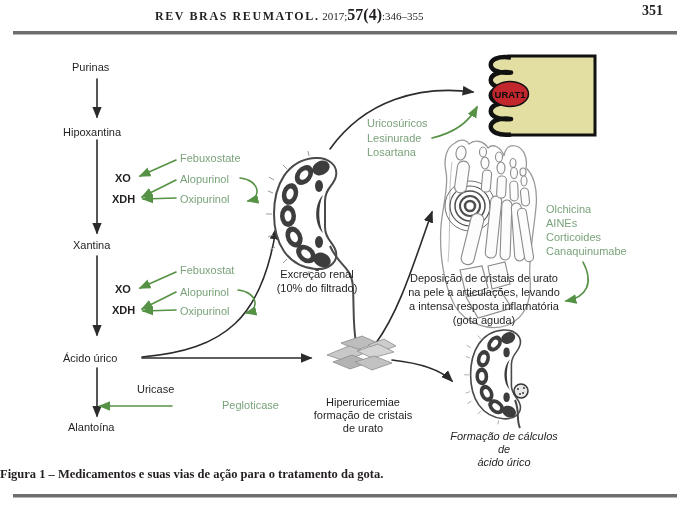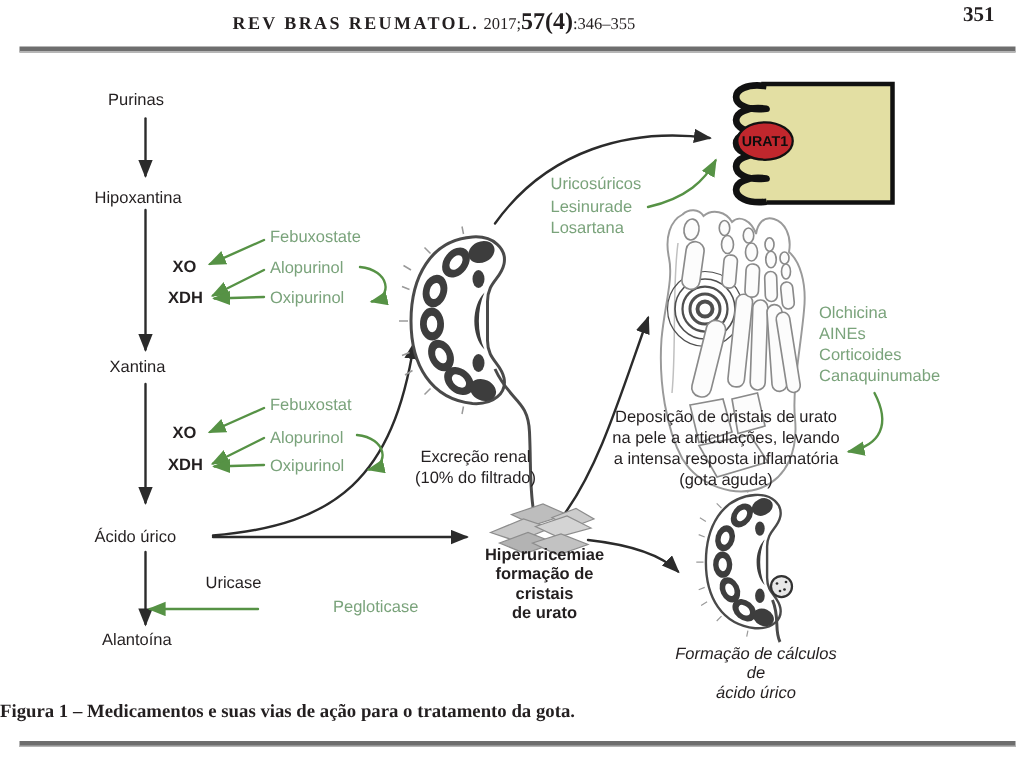--- a/index.html
+++ b/index.html
@@ -200,27 +200,27 @@
   </div>
 
   <div class="stack green" style="left:546px;top:202px;line-height:14px;">
     <div>Olchicina</div>
     <div>AINEs</div>
     <div>Corticoides</div>
     <div>Canaquinumabe</div>
   </div>
 
   <div class="urat1lbl" style="left:491px;top:89px;width:38px;">URAT1</div>
-  <div class="cap" style="left:252px;top:268px;width:130px;margin-top:31px;">Excreção renal
+  <div class="cap" style="left:252px;top:268px;width:130px;">Excreção renal
 (10% do filtrado)</div>
   <div class="cap" style="left:400px;top:271px;width:168px;line-height:14px;">Deposição de cristais de urato
 na pele a articulações, levando
 a intensa resposta inflamatória
 (gota aguda)</div>
-  <div class="cap" style="left:312px;top:364px;width:102px;line-height:13px;font-weight:bold;">Hiperuricemiae
+  <div class="cap" style="left:312px;top:396px;width:102px;line-height:13px;">Hiperuricemiae
 formação de cristais
 de urato</div>
   <div class="cap" style="left:443px;top:430px;width:122px;line-height:13px;font-style:italic;">Formação de cálculos de
 ácido úrico</div>
 
   <div class="figcap">Figura 1 – Medicamentos e suas vias de ação para o tratamento da gota.</div>
 
 </div>
 
 </body></html>

